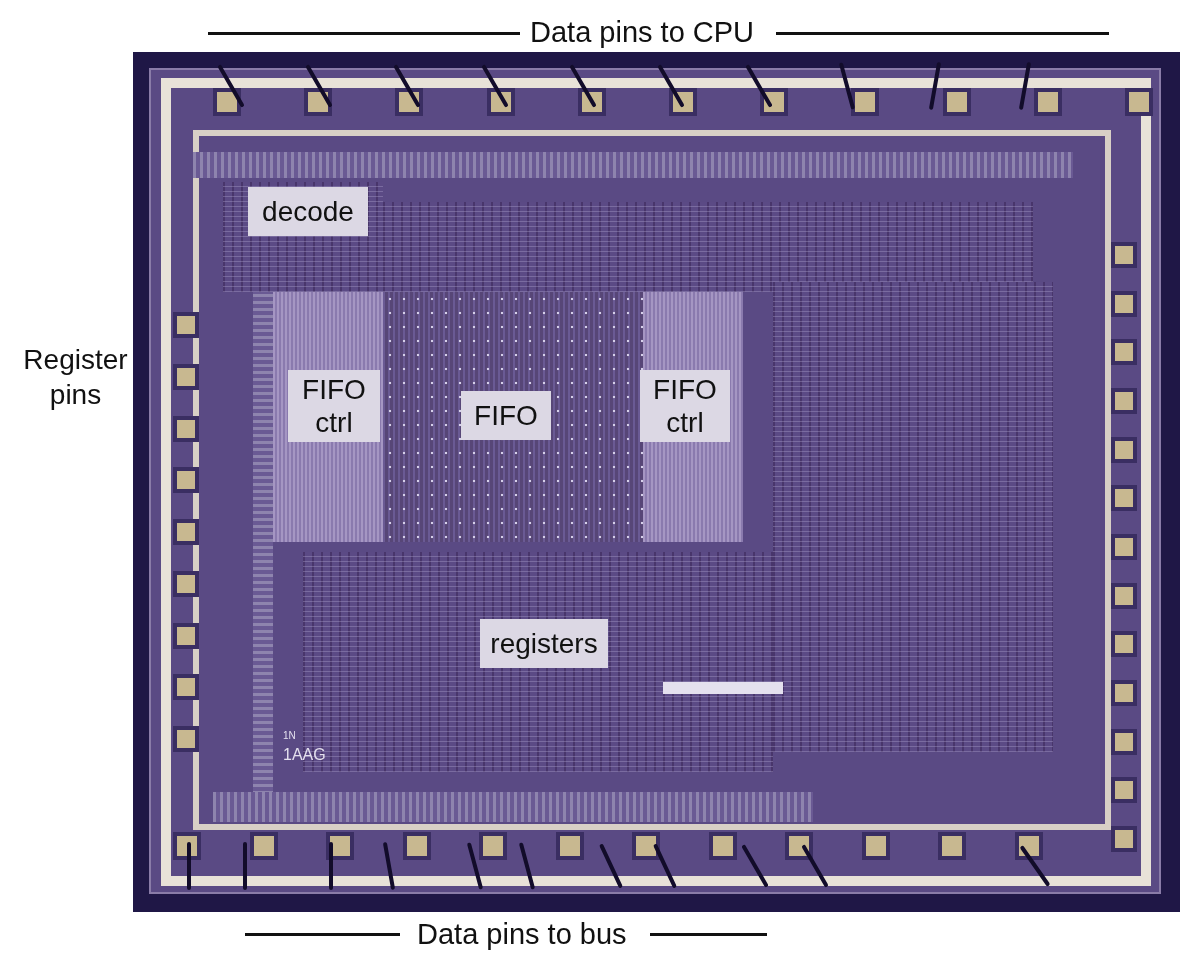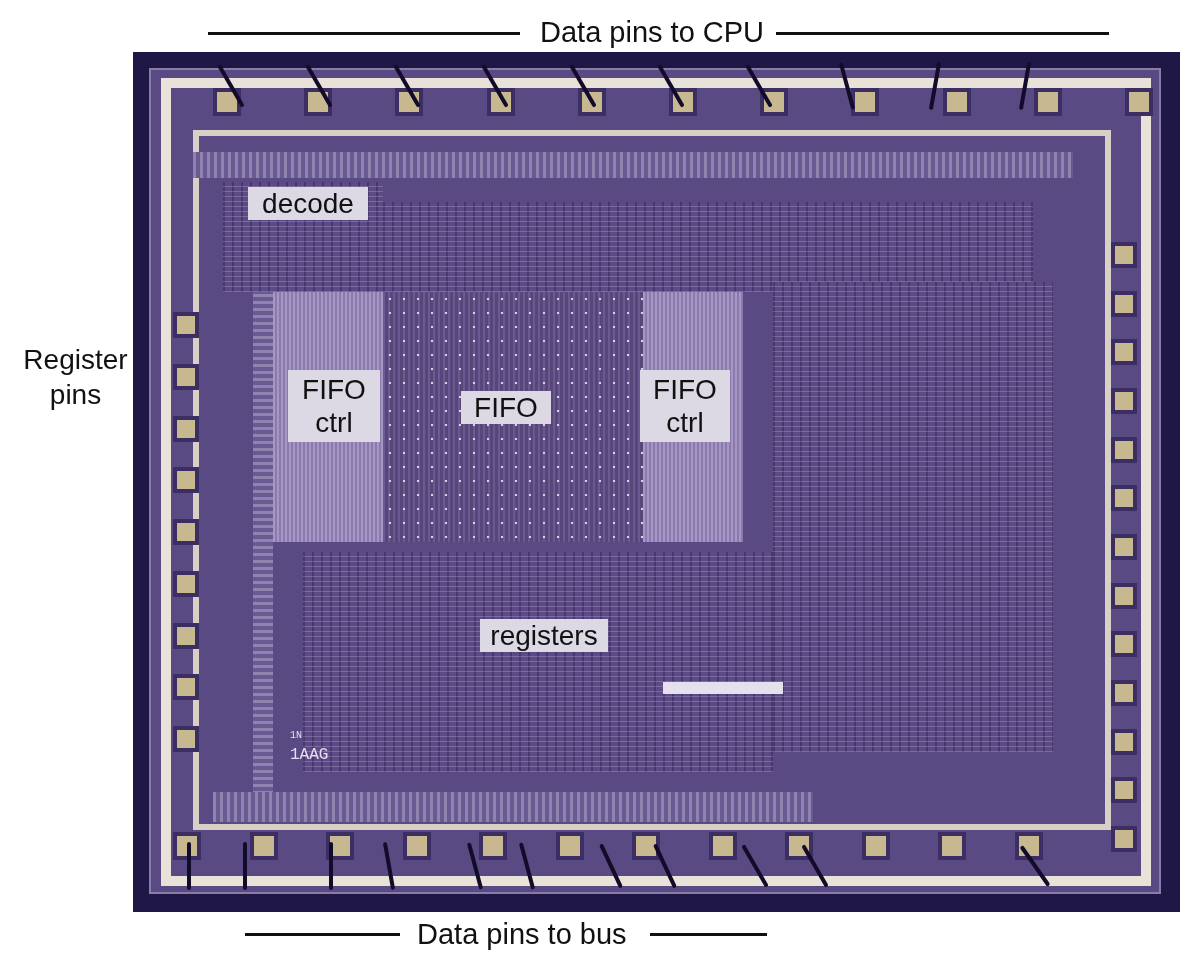--- a/index.html
+++ b/index.html
@@ -32,30 +32,30 @@
   .fifo-array { background:
       radial-gradient(circle, #d6d0ea 1.2px, transparent 1.6px) 0 0/14px 14px,
       repeating-linear-gradient(90deg,#6a5a94 0 2px,#574677 2px 5px); }
   .logic { background:
       repeating-linear-gradient(0deg, rgba(180,170,210,.35) 0 1px, transparent 1px 5px),
       repeating-linear-gradient(90deg, rgba(60,40,90,.6) 0 2px, transparent 2px 9px),
       #5b4a85; }
   .light-col { background:repeating-linear-gradient(90deg,#a596c3 0 2px,#8a7aae 2px 4px); }
   .wire { position:absolute; width:4px; height:48px; background:#120c2a; border-radius:2px; }
   .tag { position:absolute; background:#dcd8e4; color:#111; text-align:center; font-size:28px;
-         line-height:33px; padding:0 6px; box-sizing:border-box; }
-  .die-mark { position:absolute; color:#e4e0ee; font-family:Liberation Mono, monospace;
-              font-size:16px;margin-left:7px; }
+         line-height:33px; padding:8px 6px; box-sizing:border-box; }
+  .die-mark { position:absolute; color:#e4e0ee; font-family:Liberation Sans, sans-serif;
+              font-size:16px; }
 </style>
 </head>
 <body>
 
 <div class="top-caption">
   <div class="rule" style="left:208px; top:20px; width:312px;"></div>
-  <div class="cap-text" style="left:530px; top:0;margin-left:10px;">Data pins to CPU</div>
+  <div class="cap-text" style="left:530px; top:0;">Data pins to CPU</div>
   <div class="rule" style="left:776px; top:20px; width:333px;"></div>
 </div>
 
 <div class="side-label">
   <div>Register</div>
   <div>pins</div>
 </div>
 
 <div class="die">
   <div class="die-inner"></div>

